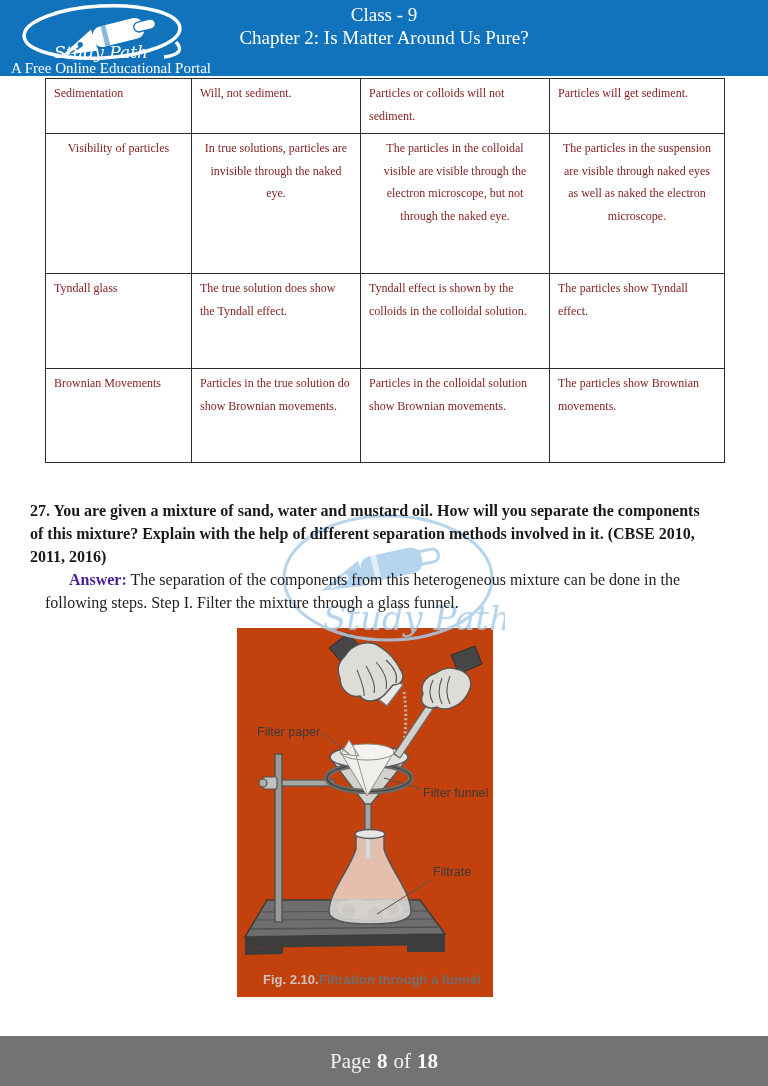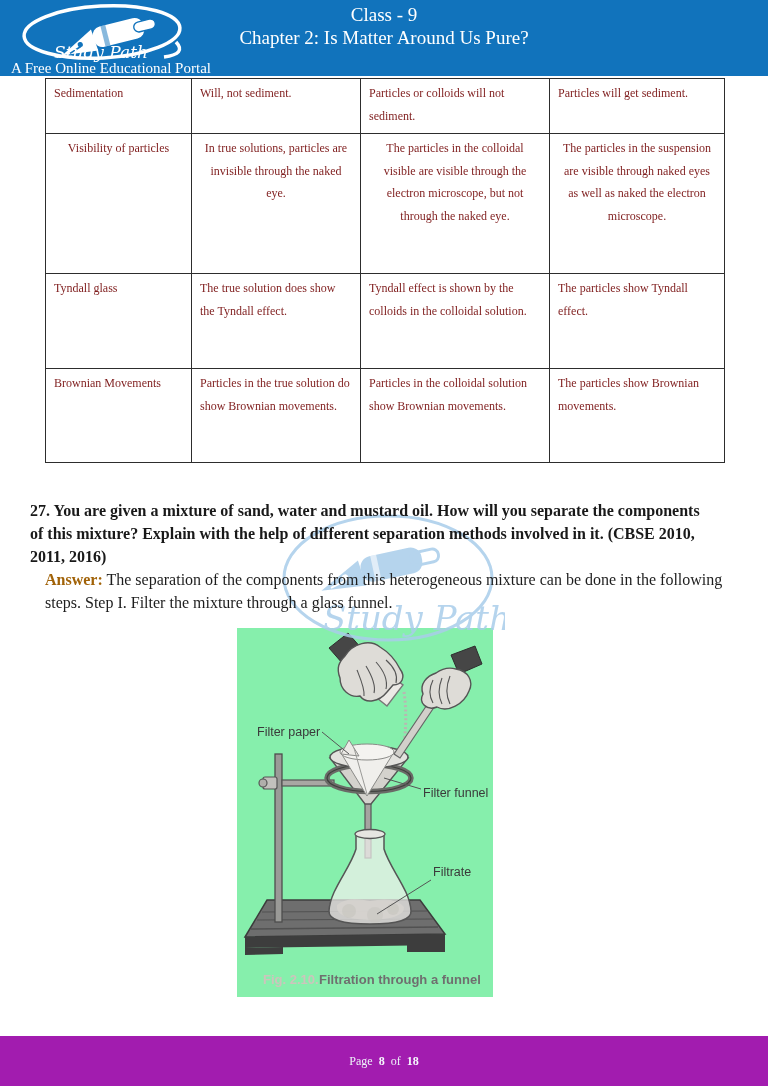--- a/index.html
+++ b/index.html
@@ -18,31 +18,31 @@
   table.cmp td{border:1.6px solid #2d2d2d;vertical-align:top;
                padding:3px 8px 6px 8px;font-size:12px;line-height:22.5px;color:#7f1d1d;}
   .c1{width:129px;} .c2{width:152px;} .c3{width:172px;} .c4{width:158px;}
   tr.r1{height:45px;} tr.r2{height:140px;text-align:center;} tr.r3{height:95px;} tr.r4{height:94px;margin-top:32px;}
 
   
   .question{position:absolute;left:30px;top:479px;width:684px;font-weight:bold;
             font-size:16px;line-height:23px;color:#191919;z-index:2;margin-top:20px;}
   .answer{position:absolute;left:45px;top:568px;width:684px;
           font-size:16px;line-height:23px;color:#1d1d1d;z-index:2;}
-  .answer b{color:#a16207;}
+  .answer b{color:#4c1d95;margin-left:24px;}
 
   
   .watermark{position:absolute;left:275px;top:505px;z-index:1;pointer-events:none;}
 
   
-  .figure{position:absolute;left:237px;top:628px;width:256px;height:369px;background:#86efac;}
-
-  
-  .footer{position:absolute;left:0;top:1036px;width:768px;height:50px;background:#a21caf;
-          color:#edf3f9;font-size:12px;line-height:50px;text-align:center;}
+  .figure{position:absolute;left:237px;top:628px;width:256px;height:369px;background:#c2410c;}
+
+  
+  .footer{position:absolute;left:0;top:1036px;width:768px;height:50px;background:#737373;
+          color:#edf3f9;font-size:21px;line-height:50px;text-align:center;}
   .footer .num{font-weight:bold;color:#f6fafd;}
   .footer span{margin:0 3px;}
 </style>
 </head>
 <body>
 
 <div id="page">
 
   <div class="banner">
     <div class="logo-wrap">

